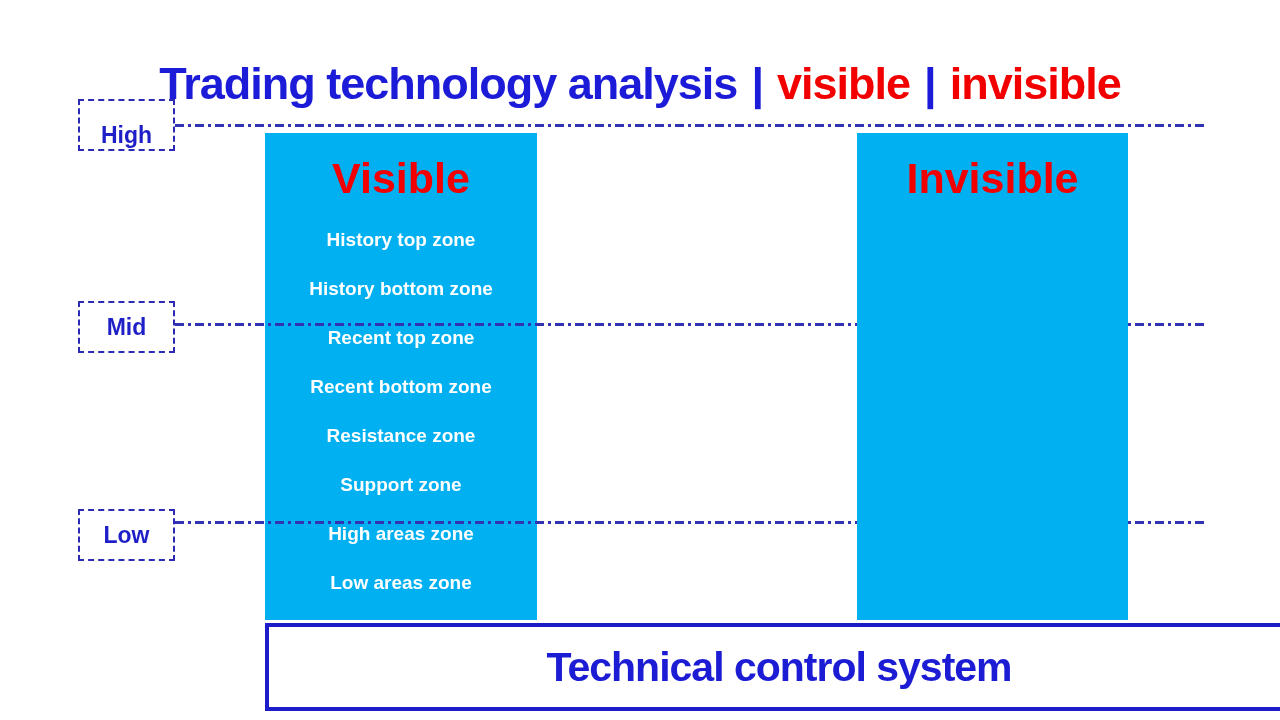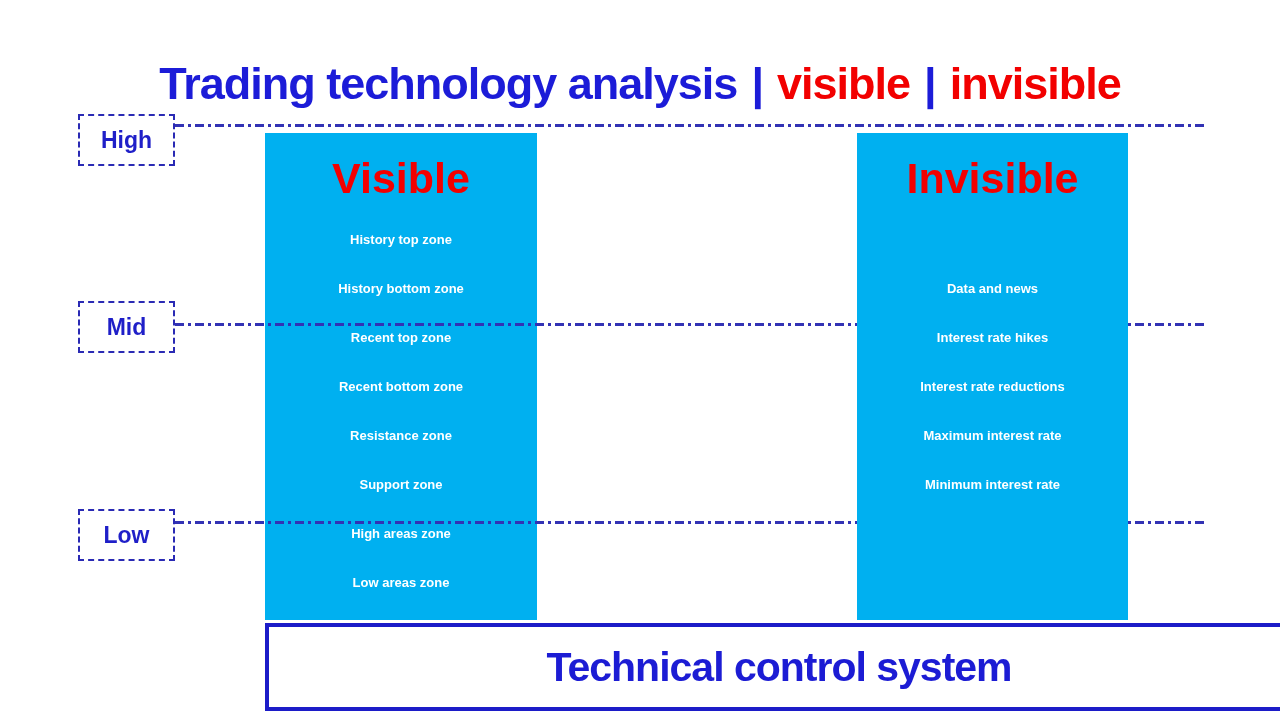--- a/index.html
+++ b/index.html
@@ -25,35 +25,35 @@
   .line-high{top:99px;}
   .line-mid{top:298px;}
   .line-low{top:496px;}
   
   .zone-label{
     position:absolute;left:78px;width:97px;height:52px;box-sizing:border-box;
     background:#ffffff;border:2px dashed #2a2ab4;z-index:4;
     display:flex;align-items:center;justify-content:center;
     color:#1f1fc8;font-size:23px;font-weight:bold;
   }
-  .label-high{top:89px;}
+  .label-high{top:74px;align-items:flex-end;}
   .label-mid{top:276px;}
   .label-low{top:484px;}
   
   .column{position:absolute;top:108px;height:487px;background:#00b0f0;}
   .col-visible{left:265px;width:272px;z-index:1;}
   .col-invisible{left:857px;width:271px;z-index:3;}
   .col-header{
     margin-top:14px;height:62px;line-height:62px;text-align:center;
     font-size:43px;font-weight:bold;color:#f20000;
   }
   .col-items{margin-top:6px;}
   .col-item{
     height:49px;line-height:49px;text-align:center;
-    color:#ffffff;font-size:13px;font-weight:bold;white-space:nowrap;
+    color:#ffffff;font-size:19px;font-weight:bold;white-space:nowrap;
   }
   
   .footer-box{
     position:absolute;left:265px;top:598px;width:1028px;height:88px;box-sizing:border-box;
     background:#ffffff;border:4px solid #1c1cc8;z-index:5;
     display:flex;align-items:center;justify-content:center;
   }
   .footer-text{font-size:41px;font-weight:bold;color:#1c1cd4;letter-spacing:-1px;}
 </style>
 </head>
@@ -88,29 +88,19 @@
       <div class="col-item">Recent bottom zone</div>
       <div class="col-item">Resistance zone</div>
       <div class="col-item">Support zone</div>
       <div class="col-item">High areas zone</div>
       <div class="col-item">Low areas zone</div>
     </div>
   </div>
 
   <div class="column col-invisible">
     <div class="col-header">Invisible</div>
-    <div class="col-items">
-      <div class="col-item"></div>
-      <div class="col-item">Data and news</div>
-      <div class="col-item">Interest rate hikes</div>
-      <div class="col-item">Interest rate reductions</div>
-      <div class="col-item">Maximum interest rate</div>
-      <div class="col-item">Minimum interest rate</div>
-      <div class="col-item"></div>
-      <div class="col-item"></div>
-    </div>
   </div>
 
   <div class="footer-box">
     <span class="footer-text">Technical control system</span>
   </div>
 
 </div>
 
 </body></html>

